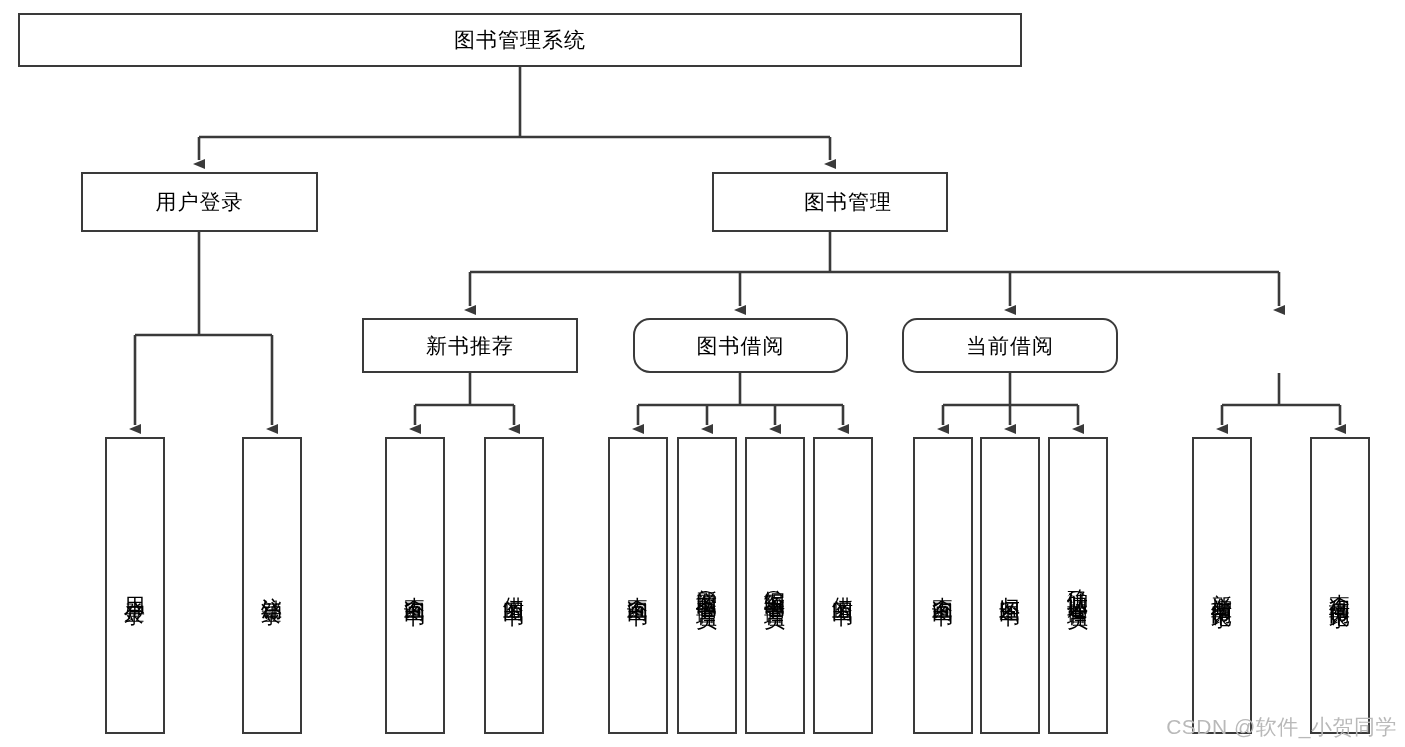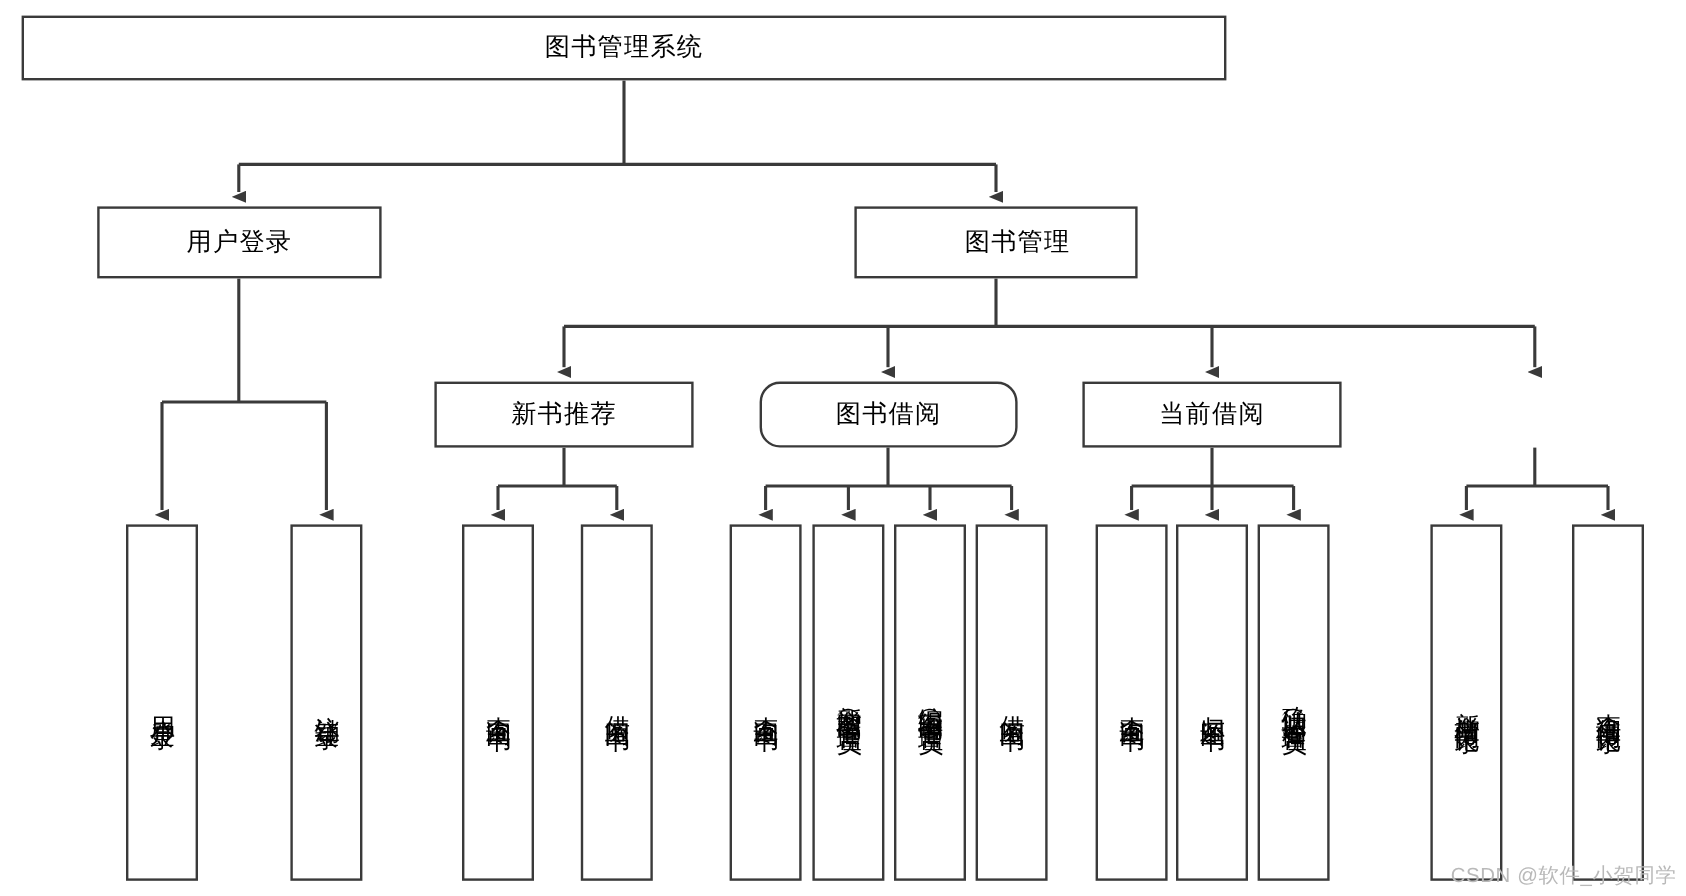--- a/index.html
+++ b/index.html
@@ -52,21 +52,21 @@
     white-space: nowrap;
   }
   .node.v > span {
     writing-mode: vertical-rl;
     text-orientation: upright;
   }
   .watermark {
     position: absolute;
     right: 8px;
     bottom: 6px;
-    font-size: 17px;
+    font-size: 21px;
     color: #b9b9b9;
     letter-spacing: 0.5px;
     z-index: 3;
     white-space: nowrap;
   }
 </style>
 </head>
 <body>
 
 <div id="canvas">
@@ -131,21 +131,21 @@
   <div class="node h" style="left:712px; top:172px; width:236px; height:60px;padding-left:36px;">
     <span>图书管理</span>
   </div>
 
   <div class="node h" style="left:362px; top:318px; width:216px; height:55px;">
     <span>新书推荐</span>
   </div>
   <div class="node h" style="left:633px; top:318px; width:215px; height:55px;border-radius:17px;">
     <span>图书借阅</span>
   </div>
-  <div class="node h" style="left:902px; top:318px; width:216px; height:55px;">
+  <div class="node h" style="left:902px; top:318px; width:216px; height:55px;border-radius:15px;">
     <span>当前借阅</span>
   </div>
 
   <div class="node v" style="left:105px; top:437px; width:60px; height:297px;">
     <span>用户登录</span>
   </div>
   <div class="node v" style="left:242px; top:437px; width:60px; height:297px;">
     <span>注销登录</span>
   </div>
 

